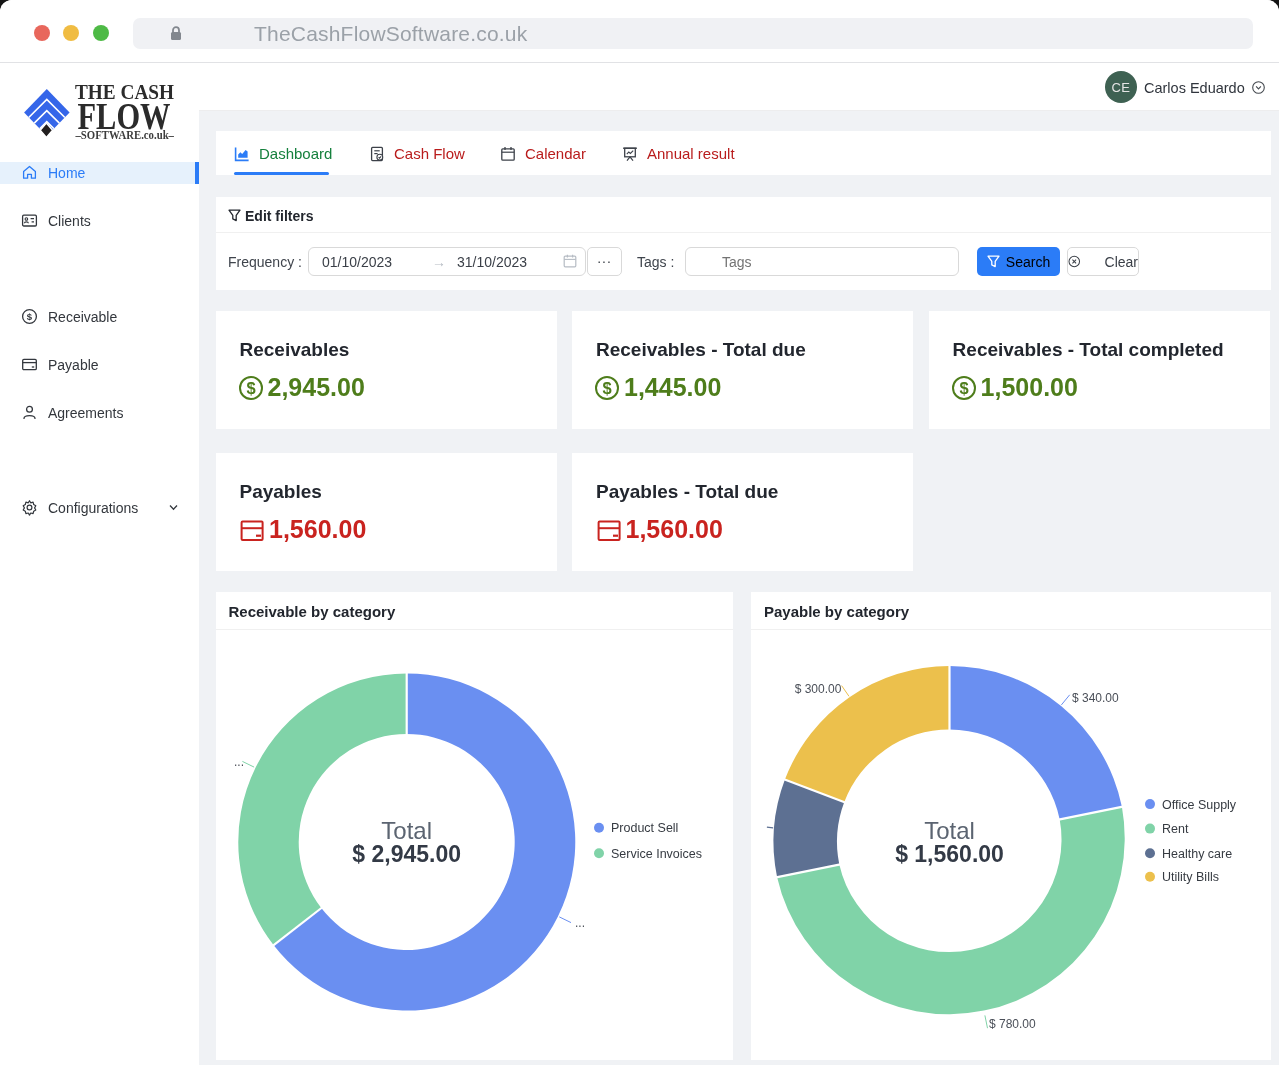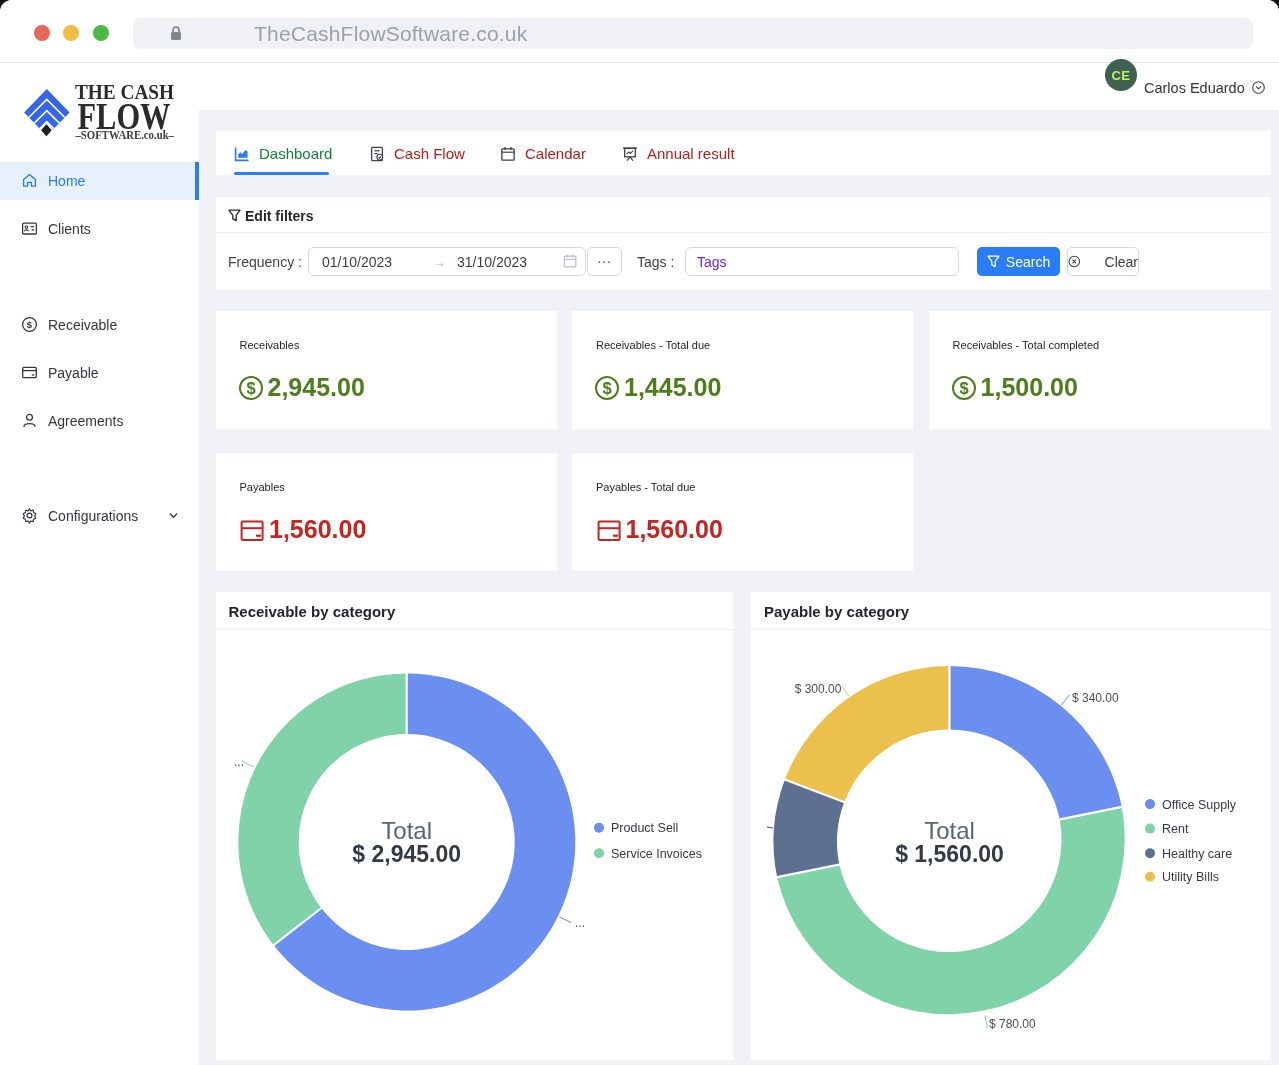--- a/index.html
+++ b/index.html
@@ -5,45 +5,45 @@
 html,body{width:1279px;height:1065px;background:#151515;font-family:"Liberation Sans",sans-serif;overflow:hidden}
 .page{position:absolute;left:0;top:0;width:1279px;height:1065px;background:#fff;border-radius:12px 12px 0 0;overflow:hidden}
 .abs{position:absolute}
 
 .chrome{left:0;top:0;width:1279px;height:63px;background:#fff;border-bottom:1px solid #e1e2e5}
 .dot{width:16px;height:16px;border-radius:50%;top:25px}
 .urlbar{left:133px;top:18px;width:1120px;height:31px;background:#f0f1f4;border-radius:7px}
 .urltext{top:22px;left:254px;width:250px;text-align:center;font-size:21px;color:#9ba1a8;letter-spacing:.2px}
 
 .sidebar{left:0;top:63px;width:199px;height:1002px;background:#fff}
-.menuitem{left:0;width:199px;height:38px;display:flex;align-items:center;color:#33373d;font-size:14px}
+.menuitem{left:0;width:199px;height:22px;display:flex;align-items:center;color:#33373d;font-size:14px}
 .menuitem svg{margin-left:21px}
 .menuitem .mlabel{margin-left:10px}
 .menuitem.active{background:#e6f1fc;color:#2b7cf7;border-right:4px solid #2b7cf7}
 .chev{position:absolute;right:20px}
 
-.avatar{left:1105px;top:59px;width:32px;height:32px;border-radius:50%;background:#3e6152;color:#bef264;font-size:13px;font-weight:bold;display:flex;align-items:center;justify-content:center;letter-spacing:.5px}
+.avatar{left:1105px;top:71px;width:32px;height:32px;border-radius:50%;background:#3e6152;color:#e5e5e5;font-size:13px;font-weight:normal;display:flex;align-items:center;justify-content:center;letter-spacing:.5px}
 .uname{left:1144px;top:80px;font-size:14.5px;color:#30353d}
 .hborder{left:199px;top:110px;width:1080px;height:1px;background:#ededee}
 
 .content{left:199px;top:111px;width:1080px;height:954px;background:#f0f2f5}
 .panel{background:#fff}
 .tabpanel{left:215.5px;top:131px;width:1055.5px;height:44px}
 .tab{top:145px;font-size:15px;color:#b91c1c;display:flex;align-items:center;gap:9px}
 .tab.active{color:#15803d}
 .tabline{left:234px;top:172px;width:95px;height:3px;background:#2b7cf7;border-radius:2px}
 .filterpanel{left:215.5px;top:197px;width:1055.5px;height:93px}
 .efilters{left:245px;top:208px;font-size:14px;font-weight:bold;color:#23272e}
 .fdivider{left:215.5px;top:232px;width:1055.5px;height:1px;background:#f0f0f0}
 .flabel{top:254px;font-size:14px;color:#3f444c}
 .finput{top:247px;height:29px;border:1px solid #d9d9d9;border-radius:6px;background:#fff;font-size:14px;color:#3a3f47}
 .btn{top:247px;height:29px;border-radius:5px;font-size:14px;display:flex;align-items:center;justify-content:center}
 
 .card{background:#fff;width:341px;height:118px}
-.card .ctitle{position:absolute;left:24px;top:28px;font-size:11px;font-weight:normal;color:#22262e}
+.card .ctitle{position:absolute;left:24px;top:28px;font-size:19px;font-weight:bold;color:#22262e}
 .card .cval{position:absolute;left:23px;top:62px;display:flex;align-items:center;gap:5px;font-size:25px;font-weight:bold}
 .card .cval.red{left:24.5px}
 .green{color:#4e7d1b}
 .red{color:#c9231f}
 
 .chartcard{top:592px;height:468px;background:#fff}
 .chtitle{position:absolute;left:13px;top:11px;font-size:15px;font-weight:bold;color:#22262e}
 .chdivider{position:absolute;left:0;top:37px;width:100%;height:1px;background:#f0f0f0}
 </style></head>
 <body>
@@ -189,22 +189,22 @@
       <rect x="1.2" y="2.2" width="11.6" height="10.6" rx="1" fill="none" stroke="#b6bcc4" stroke-width="1.2"></rect>
       <line x1="4.4" y1="0.8" x2="4.4" y2="3.4" stroke="#b6bcc4" stroke-width="1.2"></line>
       <line x1="9.6" y1="0.8" x2="9.6" y2="3.4" stroke="#b6bcc4" stroke-width="1.2"></line>
       <line x1="1.2" y1="5.4" x2="12.8" y2="5.4" stroke="#b6bcc4" stroke-width="1.1"></line>
     </svg>
   <div class="abs btn" style="left:587px;width:35px;border:1px solid #d9d9d9;color:#3a3f47;letter-spacing:1px">
       <span style="margin-top:-7px">...</span>
     </div>
   <div class="abs flabel" style="left:637px">Tags :</div>
   <div class="abs finput" style="left:685px;width:274px"></div>
-  <div class="abs flabel" style="left:697px;color:#6d28d9">Tags</div>
-  <div class="abs btn" style="left:977px;width:83px;background:#2b7cf7;color:#ffffff;gap:6px">
+  <div class="abs flabel" style="left:722px;color:#737373">Tags</div>
+  <div class="abs btn" style="left:977px;width:83px;background:#2b7cf7;color:#000000;gap:6px">
     <svg width="13" height="13" viewBox="0 0 13 13">
         <path d="M1 1.2 H12 L8.2 6.4 V11.6 L4.8 9.9 V6.4 Z" fill="none" stroke="#fff" stroke-width="1.3" stroke-linejoin="round"></path>
       </svg>
     <span>Search</span>
     </div>
   <div class="abs btn" style="left:1067px;width:72px;border:1px solid #d9d9d9;color:#3a3f47;gap:24px">
     <svg width="15" height="15" viewBox="0 0 15 15">
         <circle cx="7.5" cy="7.5" r="6.3" fill="none" stroke="#3a3f47" stroke-width="1.2"></circle>
         <line x1="5.3" y1="5.3" x2="9.7" y2="9.7" stroke="#3a3f47" stroke-width="1.2"></line>
         <line x1="9.7" y1="5.3" x2="5.3" y2="9.7" stroke="#3a3f47" stroke-width="1.2"></line>

